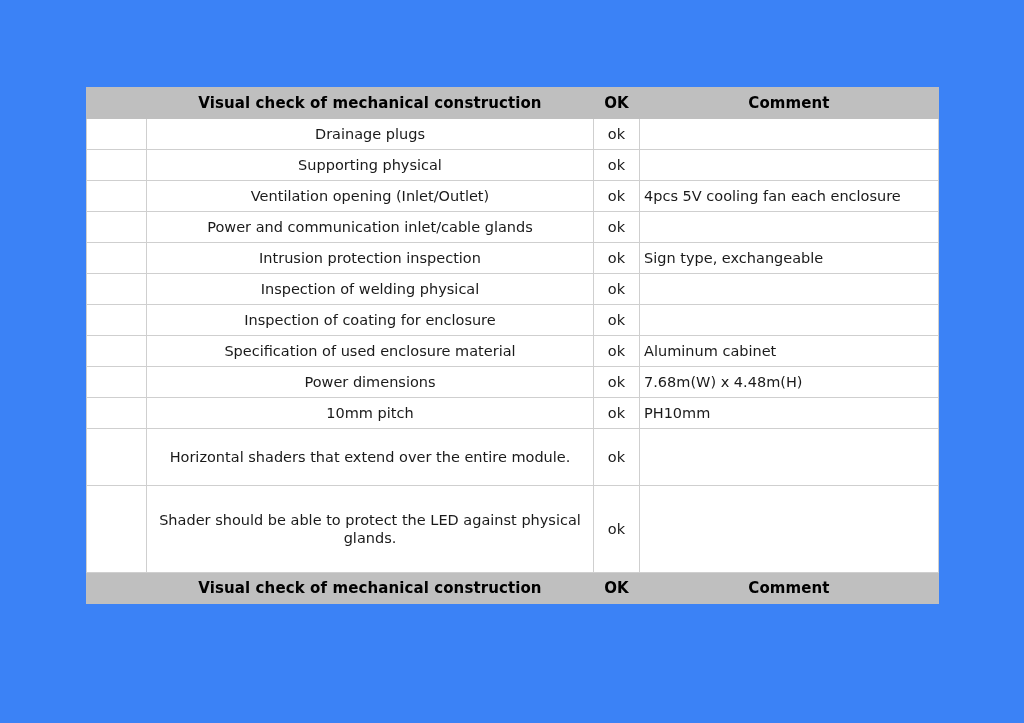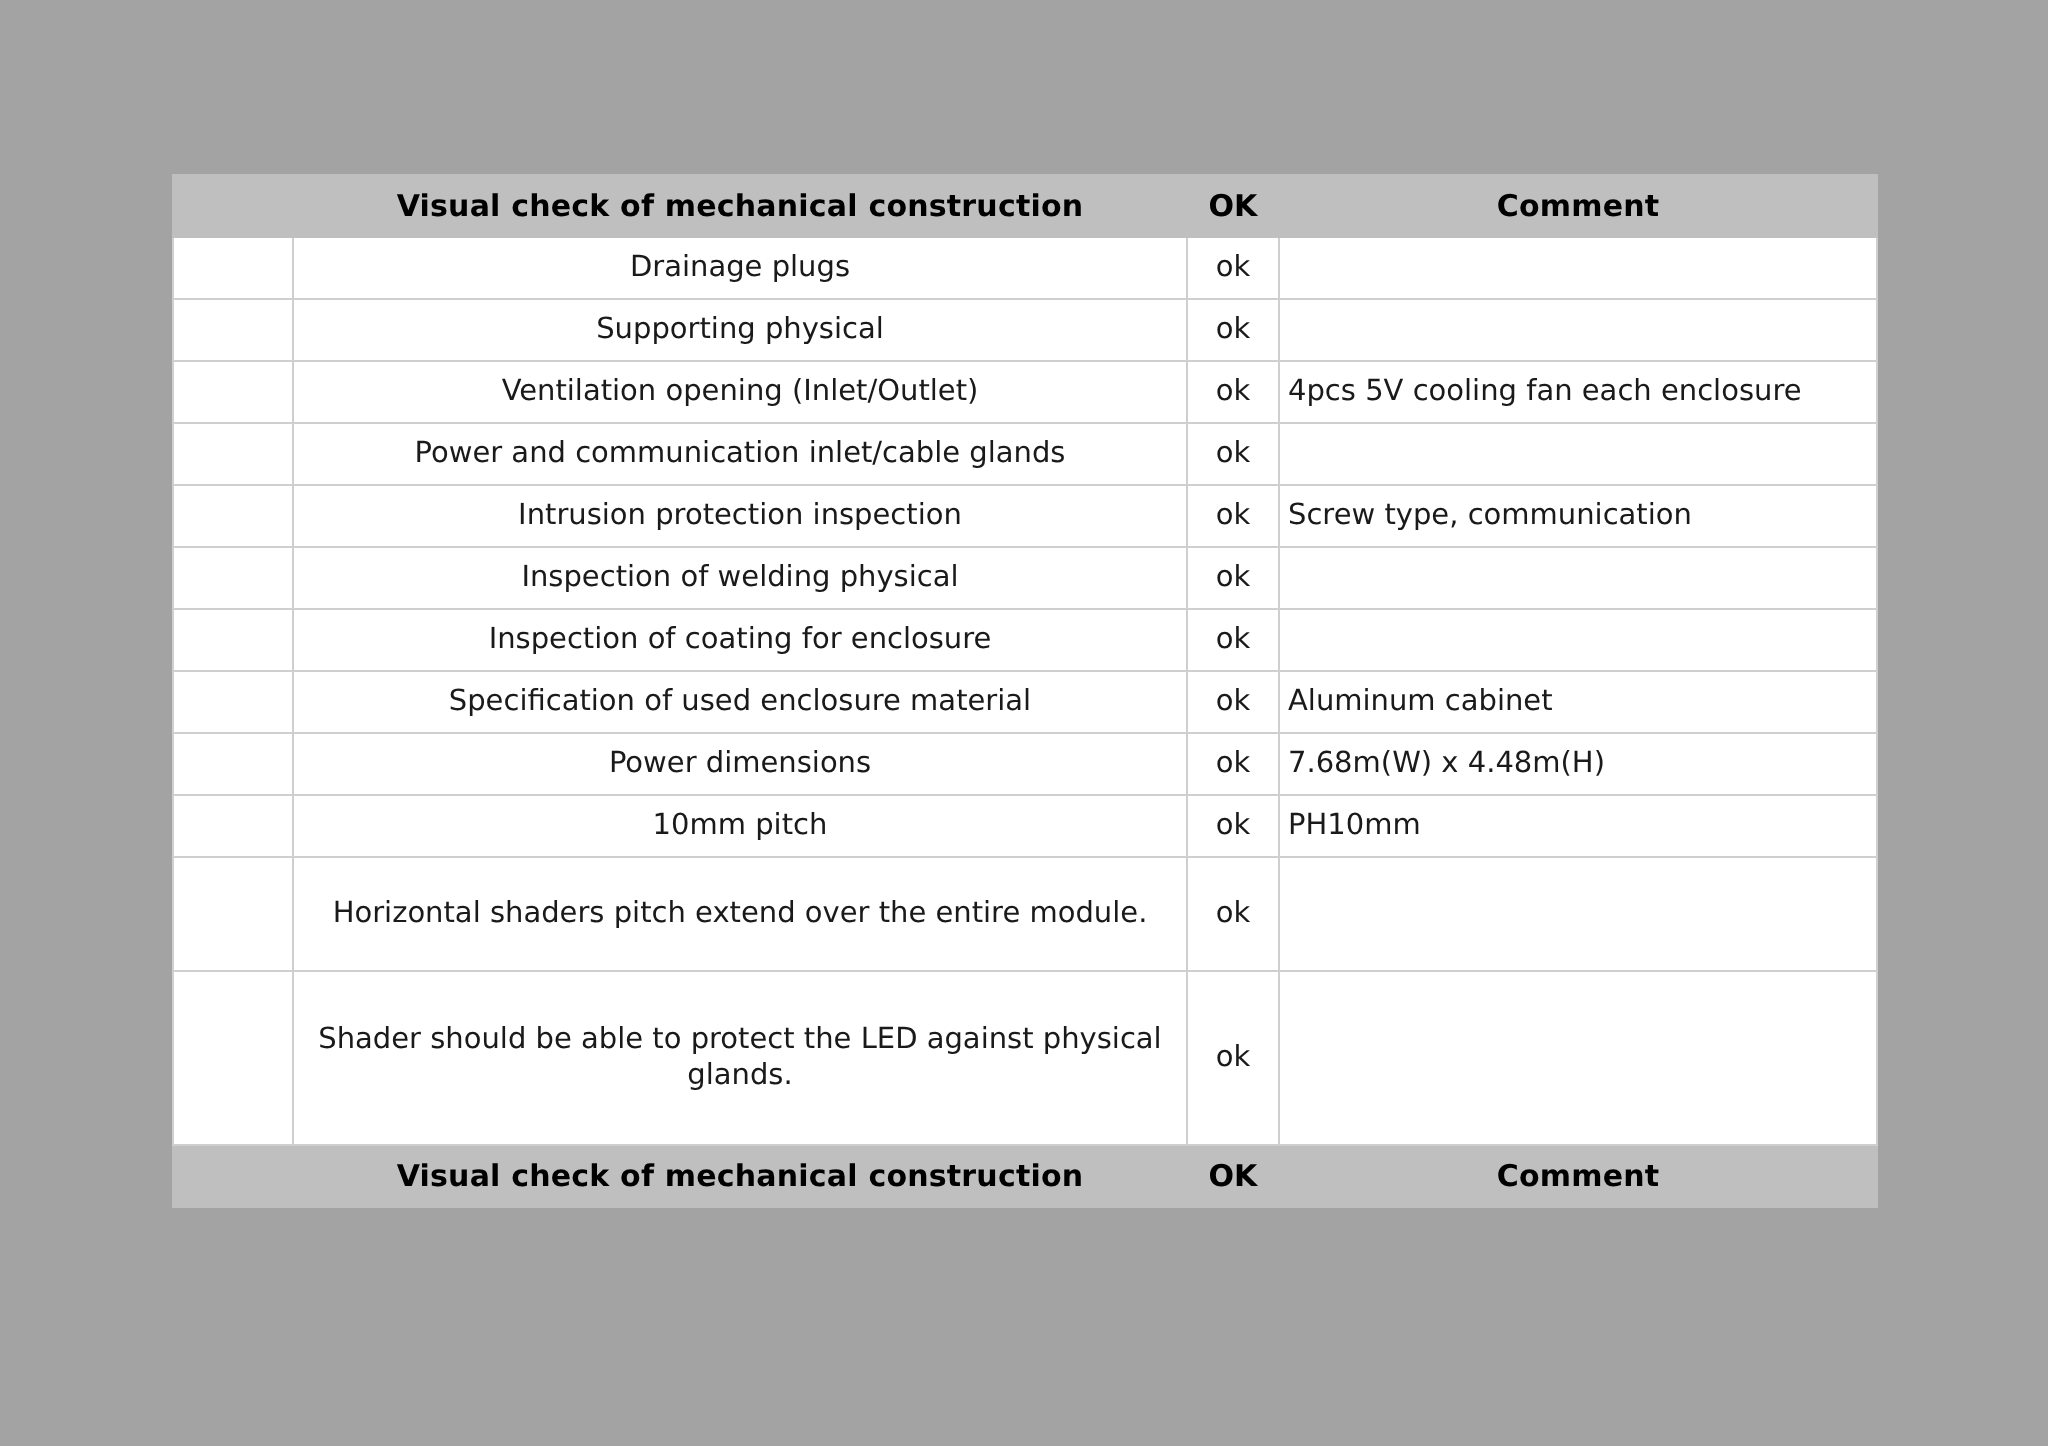--- a/index.html
+++ b/index.html
@@ -12,21 +12,21 @@
     background: #ffffff;
     font-family: "DejaVu Sans", sans-serif;
     -webkit-font-smoothing: antialiased;
     overflow: hidden;
   }
 
   .page {
     position: relative;
     width: 1024px;
     height: 723px;
-    background: #a3a3a3;
+    background: #3b82f6;
   }
 
   .table-wrap {
     position: absolute;
     left: 86px;
     top: 87px;
     width: 852px;
   }
 
   table.checklist {
@@ -132,21 +132,21 @@
         <tr class="item-row">
           <td class="idx-cell"></td>
           <td class="item-cell">Power and communication inlet/cable glands</td>
           <td class="ok-cell">ok</td>
           <td class="note-cell"></td>
         </tr>
         <tr class="item-row">
           <td class="idx-cell"></td>
           <td class="item-cell">Intrusion protection inspection</td>
           <td class="ok-cell">ok</td>
-          <td class="note-cell">Screw type, communication</td>
+          <td class="note-cell">Sign type, exchangeable</td>
         </tr>
         <tr class="item-row">
           <td class="idx-cell"></td>
           <td class="item-cell">Inspection of welding physical</td>
           <td class="ok-cell">ok</td>
           <td class="note-cell"></td>
         </tr>
         <tr class="item-row">
           <td class="idx-cell"></td>
           <td class="item-cell">Inspection of coating for enclosure</td>
@@ -166,21 +166,21 @@
           <td class="note-cell">7.68m(W) x 4.48m(H)</td>
         </tr>
         <tr class="item-row">
           <td class="idx-cell"></td>
           <td class="item-cell">10mm pitch</td>
           <td class="ok-cell">ok</td>
           <td class="note-cell">PH10mm</td>
         </tr>
         <tr class="item-row tall-1">
           <td class="idx-cell"></td>
-          <td class="item-cell">Horizontal shaders pitch extend over the entire module.</td>
+          <td class="item-cell">Horizontal shaders that extend over the entire module.</td>
           <td class="ok-cell">ok</td>
           <td class="note-cell"></td>
         </tr>
         <tr class="item-row tall-2">
           <td class="idx-cell"></td>
           <td class="item-cell">Shader should be able to protect the LED against physical glands.</td>
           <td class="ok-cell">ok</td>
           <td class="note-cell"></td>
         </tr>
       </tbody>

